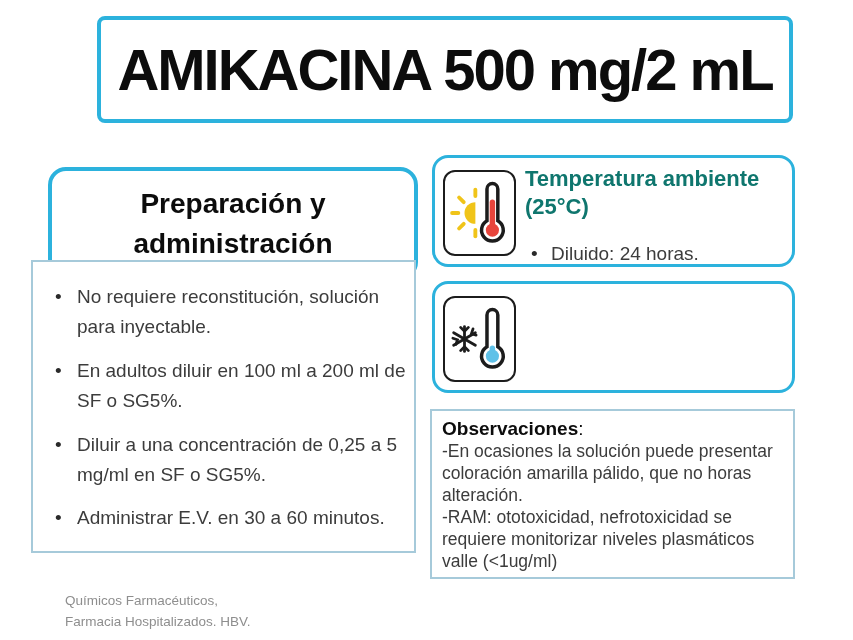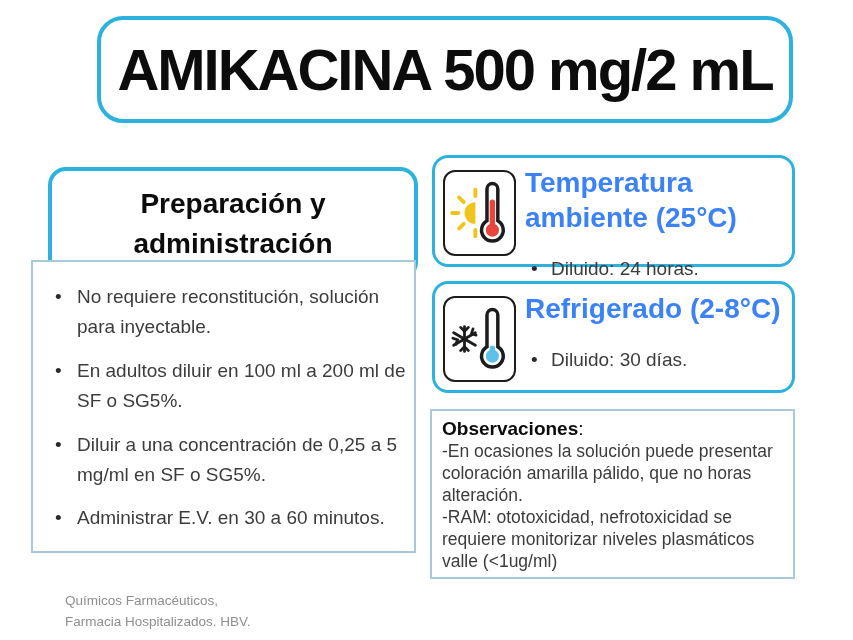--- a/index.html
+++ b/index.html
@@ -18,21 +18,21 @@
     width: 853px; height: 640px;
     background: #ffffff;
     font-family: "Liberation Sans", sans-serif;
     color: var(--text);
   }
   .page { position: relative; width: 853px; height: 640px; overflow: hidden; background:#fff; }
 
   
   .title-box {
     position: absolute; left: 97px; top: 16px; width: 696px; height: 107px;
-    border: 4px solid var(--accent); border-radius: 26px;
+    border: 4px solid var(--accent); border-radius: 8px;
     display: flex; align-items: center; justify-content: center;
     background: #fff;
   }
   .title-text {
     font-size: 58px; font-weight: bold; color: #0c0c0c;
     letter-spacing: -2px; white-space: nowrap;
   }
 
   
   .prep-header-box {
@@ -68,21 +68,21 @@
   .storage-box.temp { top: 155px; }
   .storage-box.fridge { top: 281px; }
   .icon-tile {
     position: absolute; left: 8px; top: 12px; width: 73px; height: 86px;
     border: 2.5px solid var(--ink); border-radius: 12px;
     display: flex; align-items: center; justify-content: center; background: #fff;
   }
   .icon-tile svg { display: block; }
   .storage-text { position: absolute; left: 90px; top: 7px; width: 266px; }
   .storage-heading {
-    font-size: 28px; font-weight: bold; color: #3b82f6; line-height: 1.25;
+    font-size: 22px; font-weight: bold; color: #0f766e; line-height: 1.25;
   }
   .storage-bullet {
     position: relative; margin-top: 23px; padding-left: 26px;
     font-size: 19px; color: var(--text);
   }
   .storage-bullet::before {
     content: "\2022"; position: absolute; left: 6px; top: 0; color: #2a2a2a;
   }
 
   
@@ -171,24 +171,20 @@
           <path class="flake-line" d="M 5 41 L 11 43 L 9 49"></path>
           <path class="flake-line" d="M 31 29 L 29 35 L 35 37"></path>
         </g>
         <g transform="translate(34,0)">
           <path class="therm-body" d="M 15 11 A 7 7 0 0 1 29 11 L 29 52 A 14 14 0 1 1 15 52 Z"></path>
           <line class="therm-blue-col" x1="22" y1="54" x2="22" y2="58"></line>
           <circle class="therm-blue-bulb" cx="22" cy="64" r="8.5"></circle>
         </g>
       </svg>
     </div>
-    <div class="storage-text">
-      <div class="storage-heading">Refrigerado (2-8°C)</div>
-      <div class="storage-bullet">Diluido: 30 días.</div>
-    </div>
   </div>
 
   <div class="obs-box">
     <div>
       <span class="obs-heading">Observaciones</span><span class="obs-colon">:</span>
     </div>
     <p class="obs-paragraph">-En ocasiones la solución puede presentar coloración amarilla pálido, que no horas alteración.</p>
     <p class="obs-paragraph">-RAM: ototoxicidad, nefrotoxicidad se requiere monitorizar niveles plasmáticos valle (&lt;1ug/ml)</p>
   </div>
 

